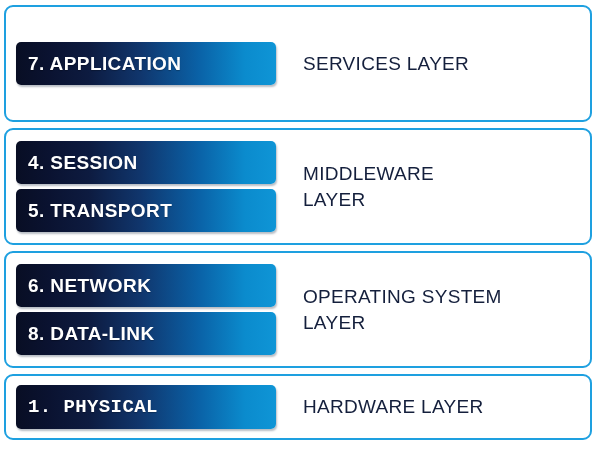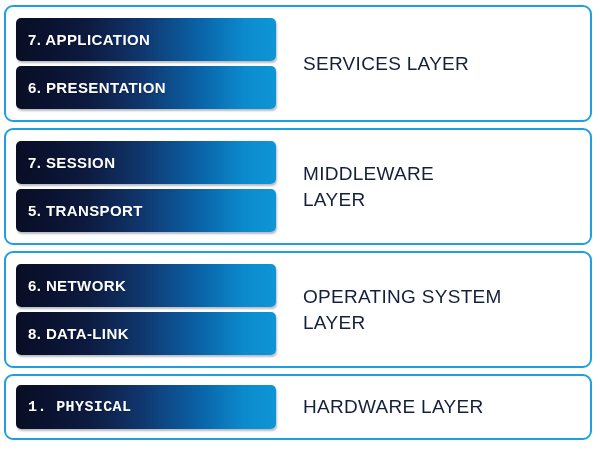--- a/index.html
+++ b/index.html
@@ -70,21 +70,21 @@
     box-shadow: 1px 2px 2px rgba(20, 35, 60, 0.30);
     display: flex;
     align-items: center;
     padding-left: 12px;
     overflow: hidden;
   }
   .g-single .layer-bar { height: 46px; font-family: Liberation Mono, monospace; }
 
   .layer-bar-label {
     color: #ffffff;
-    font-size: 15px;
+    font-size: 19px;
     font-weight: bold;
     letter-spacing: 0.4px;
     white-space: nowrap;
     line-height: 1;
     text-shadow: 0 1px 1px rgba(0,0,0,0.25);
   }
 
   
   .group-caption {
     flex: 1 1 auto;
@@ -102,31 +102,28 @@
 </head>
 <body>
 
 <div id="diagram">
 
   <div class="group g-double">
     <div class="bars">
       <div class="layer-bar">
         <span class="layer-bar-label">7. APPLICATION</span>
       </div>
-      <div class="layer-bar">
-        <span class="layer-bar-label">6. PRESENTATION</span>
-      </div>
     </div>
     <div class="group-caption">SERVICES LAYER</div>
   </div>
 
   <div class="group g-double">
     <div class="bars">
       <div class="layer-bar">
-        <span class="layer-bar-label">7. SESSION</span>
+        <span class="layer-bar-label">4. SESSION</span>
       </div>
       <div class="layer-bar">
         <span class="layer-bar-label">5. TRANSPORT</span>
       </div>
     </div>
     <div class="group-caption">MIDDLEWARE
 LAYER</div>
   </div>
 
   <div class="group g-double">

